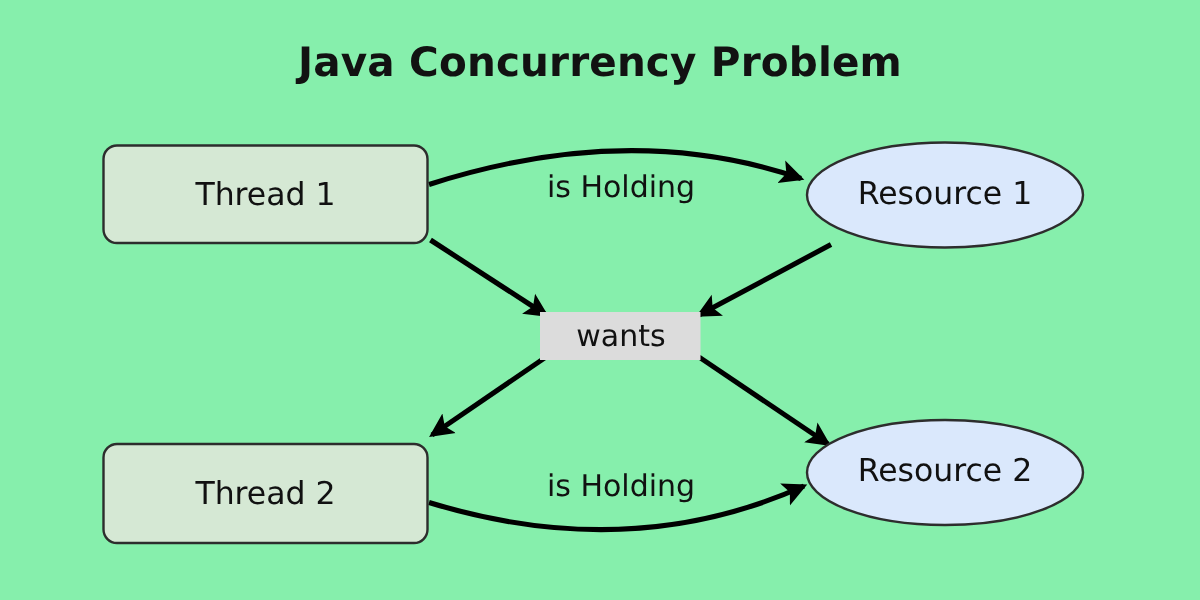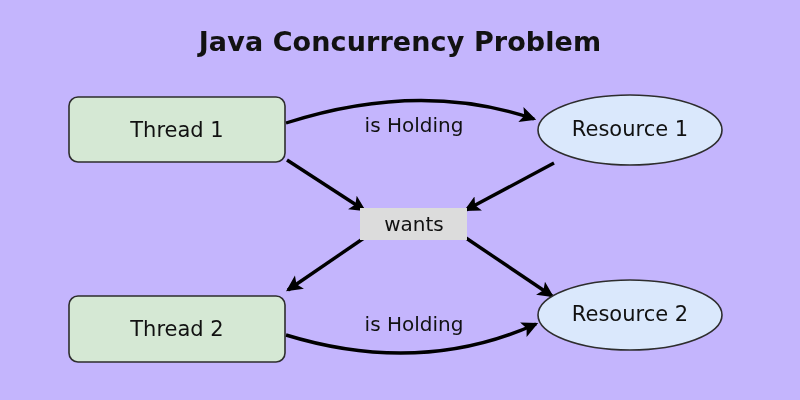--- a/index.html
+++ b/index.html
@@ -10,21 +10,21 @@
     width: 800px;
     height: 400px;
     background: #f4f4f4;
     font-family: "DejaVu Sans", "Liberation Sans", sans-serif;
     overflow: hidden;
   }
   #canvas {
     position: relative;
     width: 800px;
     height: 400px;
-    background: #c4b5fd;
+    background: #86efac;
   }
   #diagram-svg {
     position: absolute;
     top: 0;
     left: 0;
     width: 800px;
     height: 400px;
   }
   .node-label {
     font-size: 21px;

